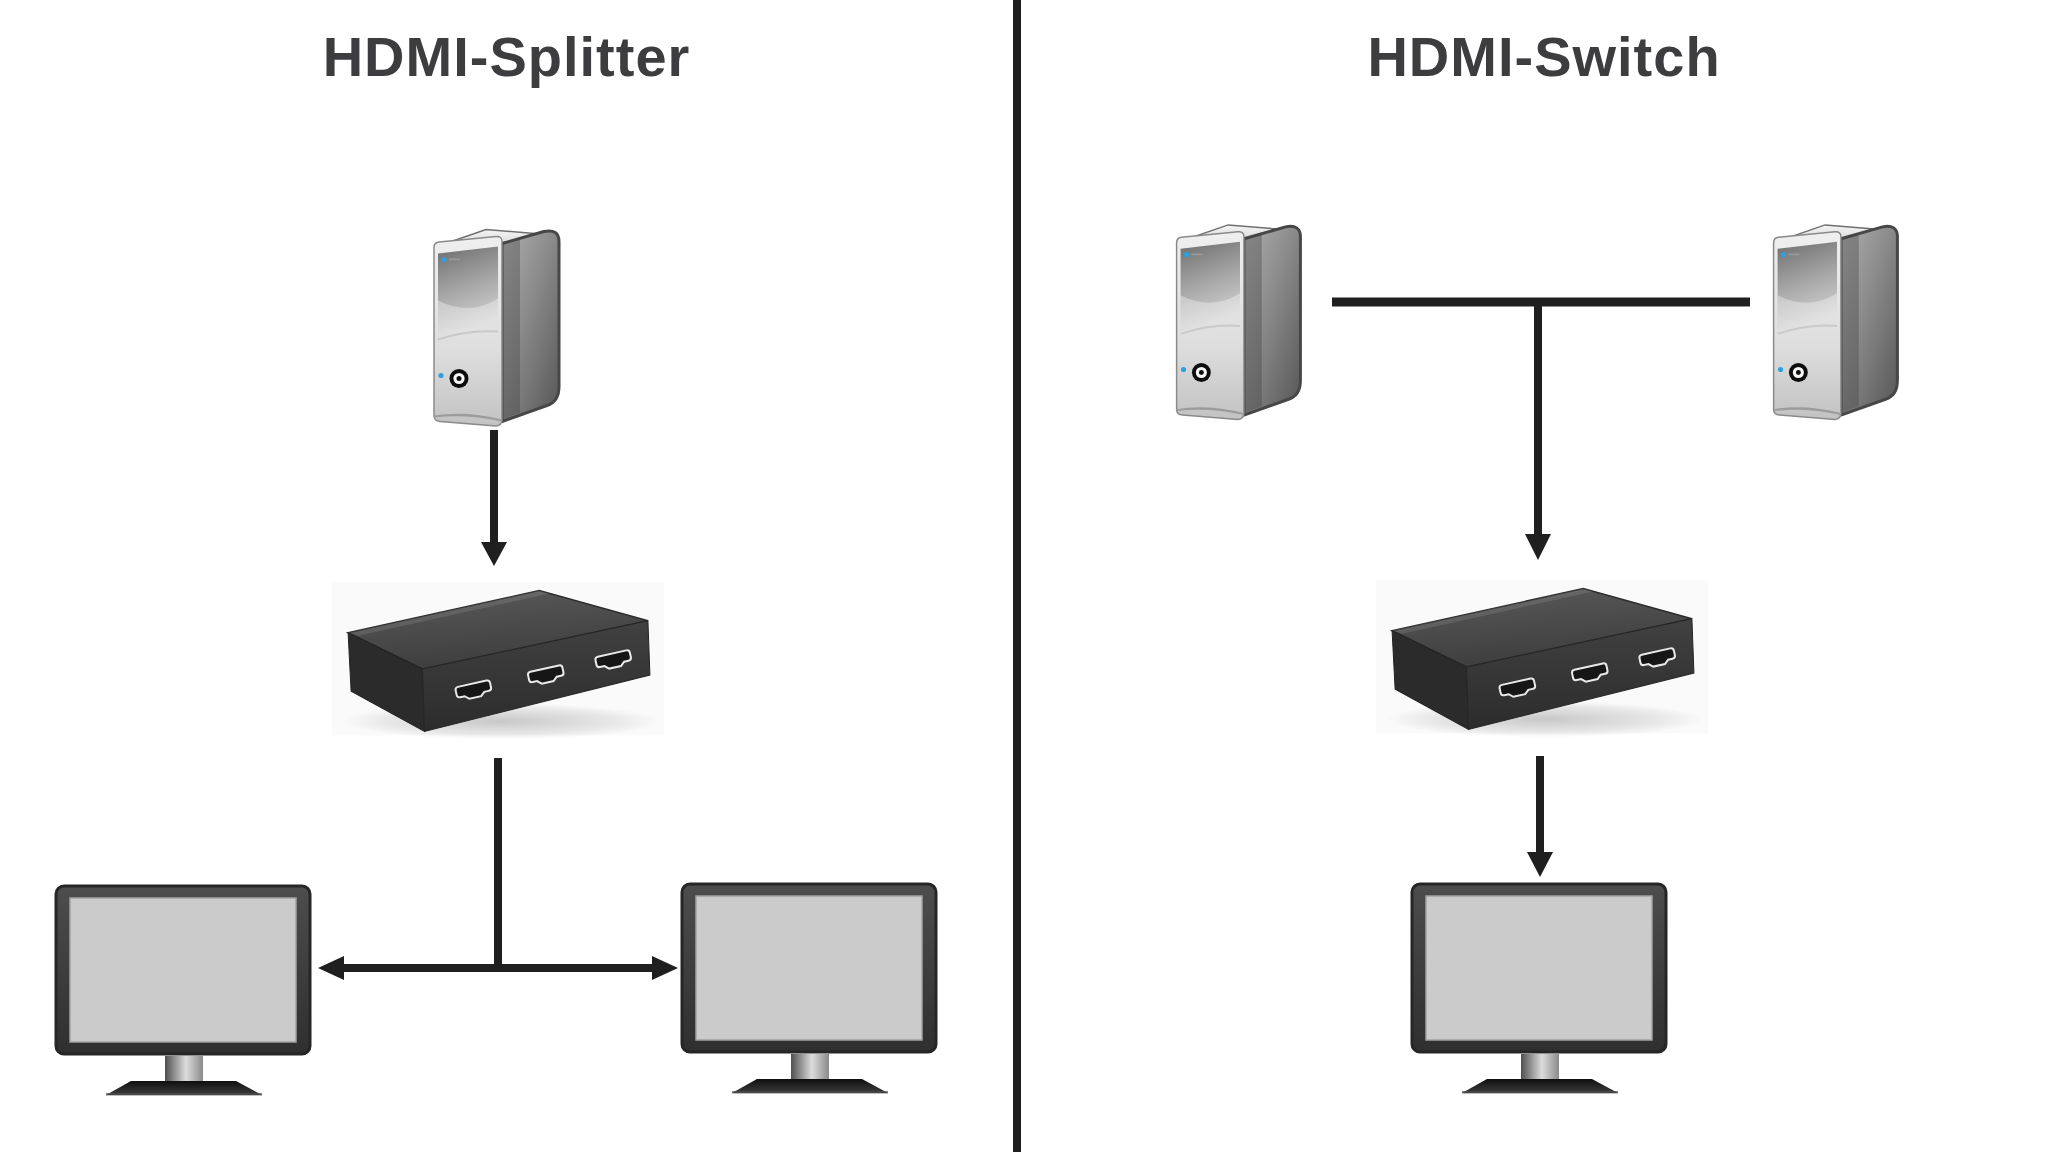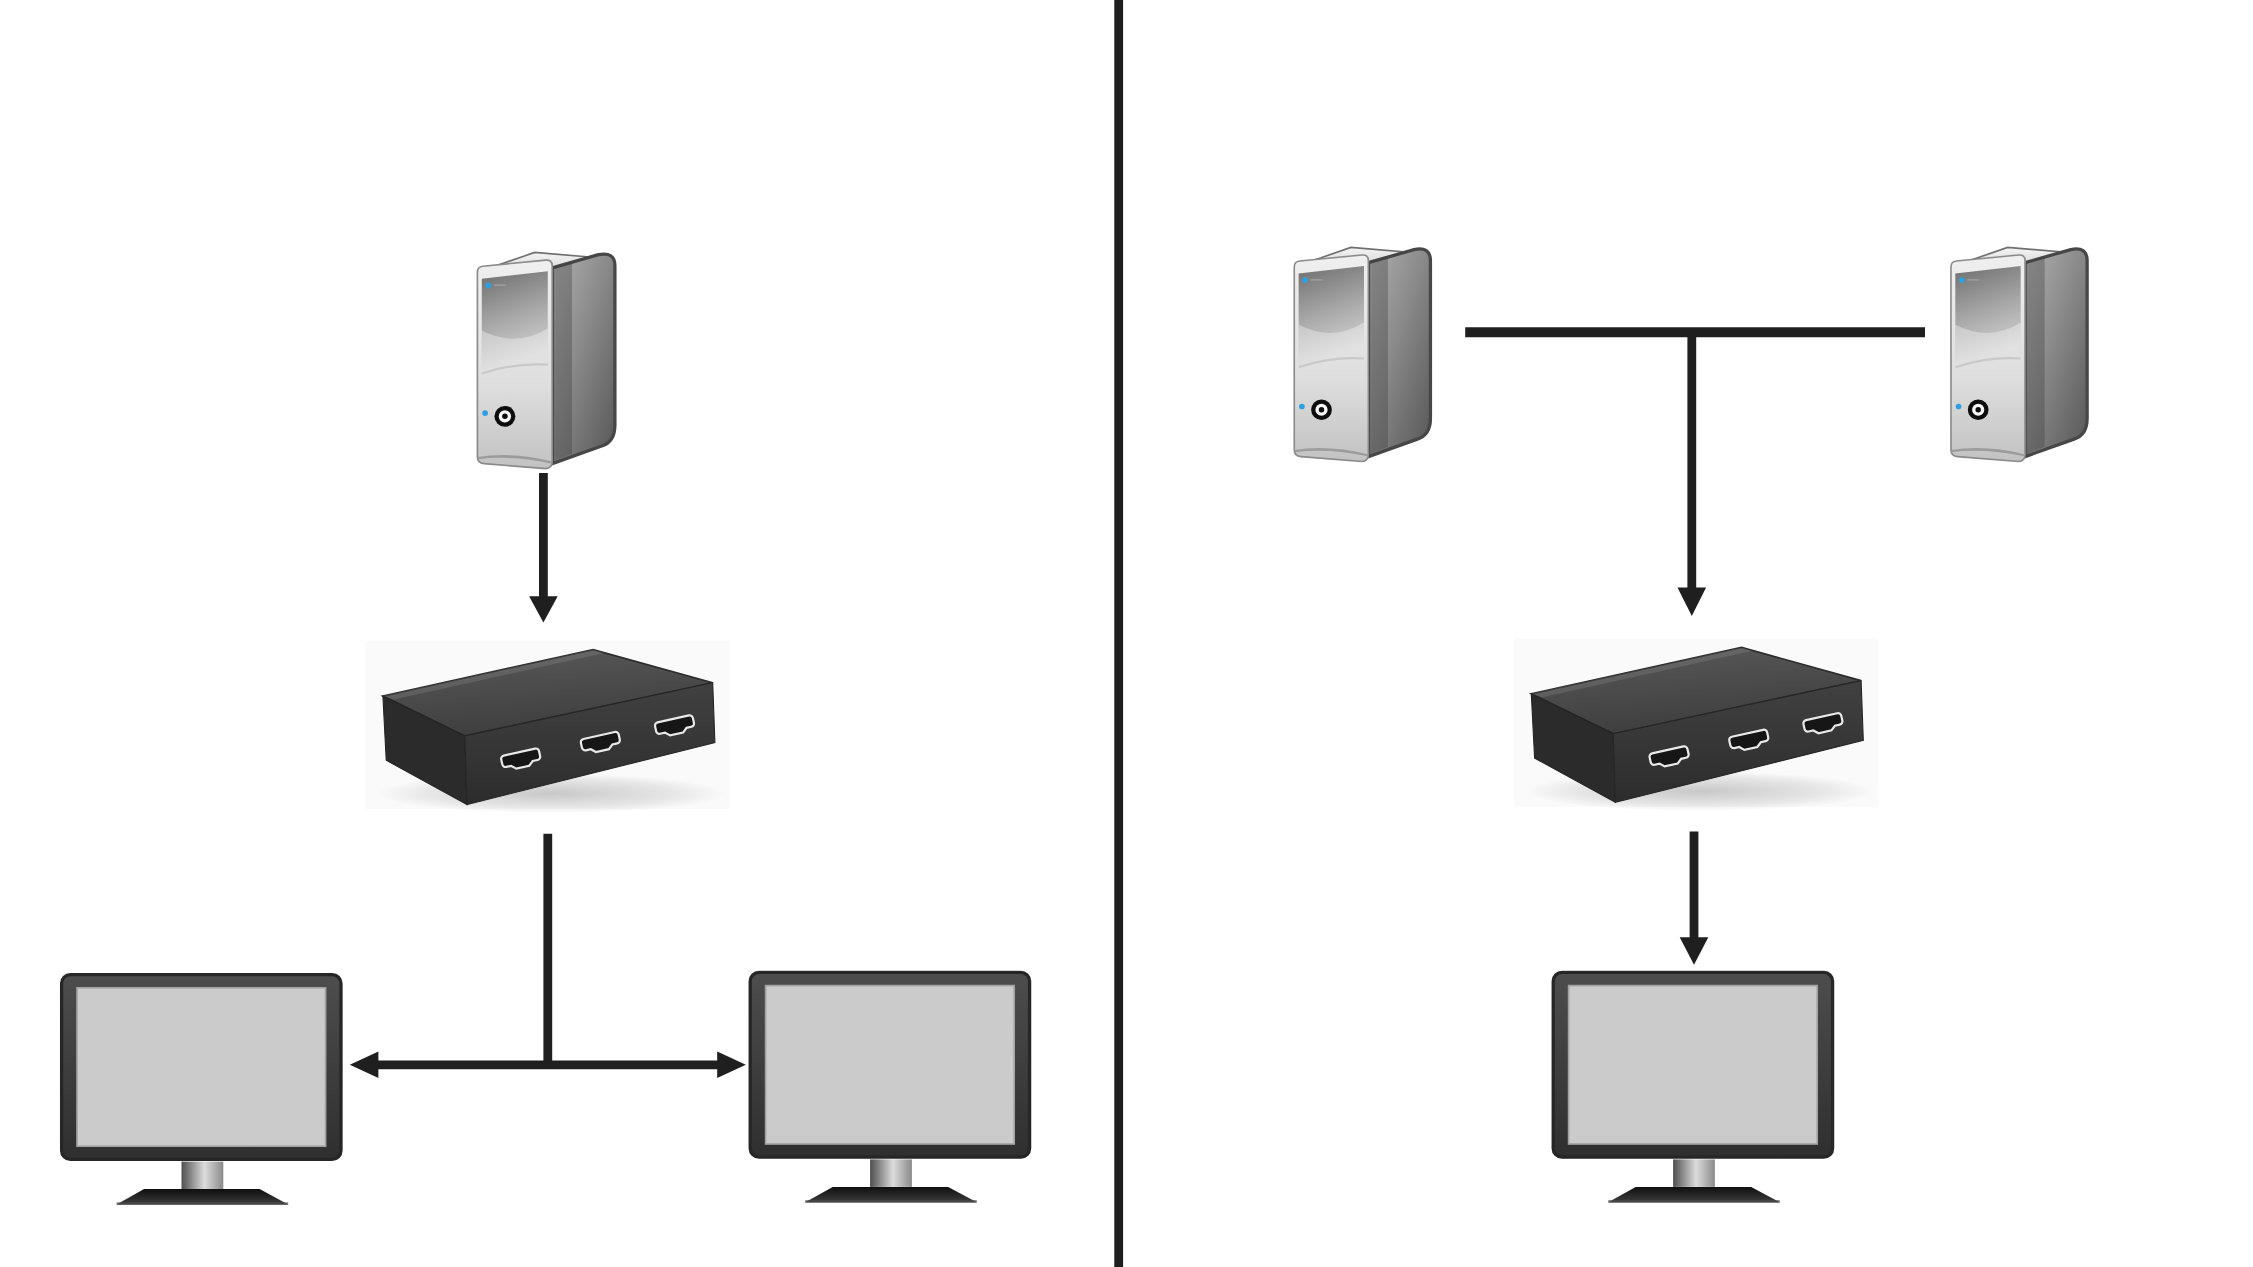--- a/index.html
+++ b/index.html
@@ -141,20 +141,22 @@
         <polygon points="1525,534 1551,534 1538,560" stroke="none"></polygon>
       </g>
 
       <g>
         <line x1="1540" y1="756" x2="1540" y2="855" stroke-width="8"></line>
         <polygon points="1527,852 1553,852 1540,877" stroke="none"></polygon>
       </g>
     </g>
   </svg>
 
+  <div id="title-left" class="panel-title">HDMI-Splitter</div>
+  <div id="title-right" class="panel-title">HDMI-Switch</div>
 
   <div class="divider"></div>
 
   <svg class="device" style="left:422px;top:218px" width="150" height="215" viewBox="0 0 150 210">
       <use href="#sym-tower"></use>
     </svg>
   <svg class="device" style="left:332px;top:582px" width="332" height="172" viewBox="0 0 330 170">
       <use href="#sym-hdmibox"></use>
     </svg>
   <svg class="device" style="left:54px;top:884px" width="260" height="212" viewBox="0 0 260 212">

